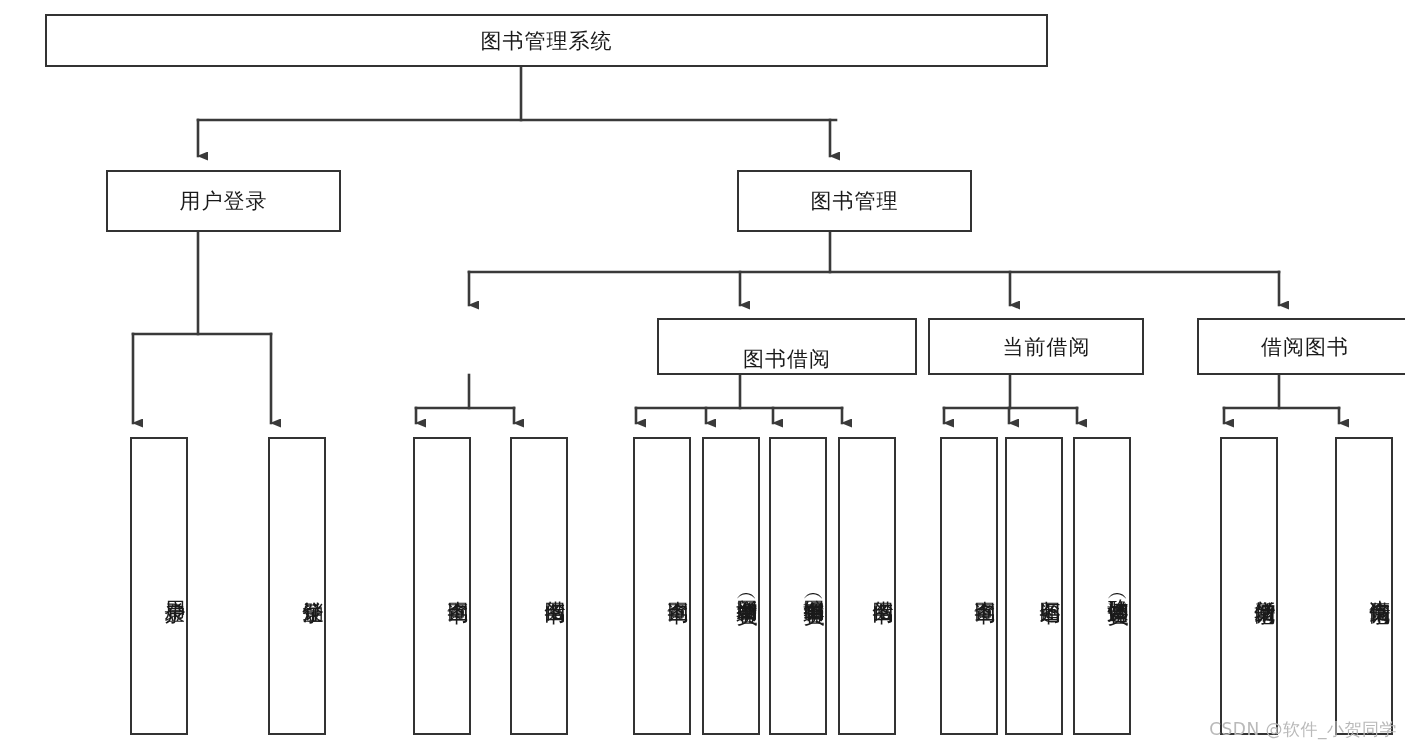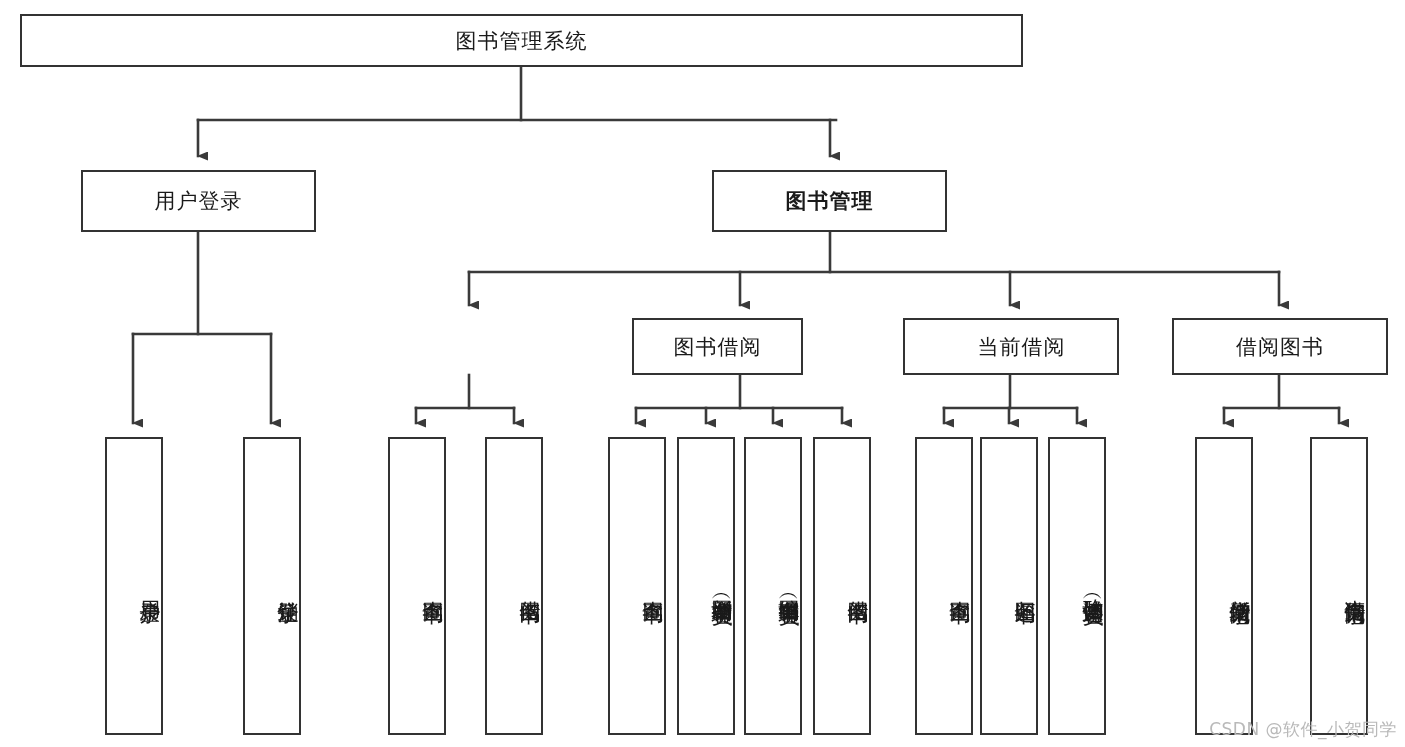--- a/index.html
+++ b/index.html
@@ -26,20 +26,21 @@
   }
   .node {
     position: absolute;
     box-sizing: border-box;
     border: 2px solid #333333;
     background: #ffffff;
     display: flex;
     align-items: center;
     justify-content: center;
     color: #1a1a1a;
+    margin-left: 25px;
   }
   .node.horiz {
     font-size: 21px;
     letter-spacing: 1px;
   }
   .node.vert {
     writing-mode: vertical-rl;
     text-orientation: upright;
     font-size: 21px;
     line-height: 1.12;
@@ -119,25 +120,25 @@
     </g>
   </svg>
 
   <div class="node horiz" style="left:20px; top:14px; width:1003px; height:53px;">
     <span class="node-label">图书管理系统</span>
   </div>
 
   <div class="node horiz" style="left:81px; top:170px; width:235px; height:62px;">
     <span class="node-label">用户登录</span>
   </div>
-  <div class="node horiz" style="left:712px; top:170px; width:235px; height:62px;font-weight:bold;">
+  <div class="node horiz" style="left:712px; top:170px; width:235px; height:62px;">
     <span class="node-label">图书管理</span>
   </div>
 
-  <div class="node horiz" style="left:632px; top:318px; width:171px; height:57px;">
+  <div class="node horiz" style="left:632px; top:318px; width:260px; height:57px;align-items:flex-end;">
     <span class="node-label">图书借阅</span>
   </div>
   <div class="node horiz" style="left:903px; top:318px; width:216px; height:57px;padding-left:21px;">
     <span class="node-label">当前借阅</span>
   </div>
   <div class="node horiz" style="left:1172px; top:318px; width:216px; height:57px;">
     <span class="node-label">借阅图书</span>
   </div>
 
   <div class="node vert" style="left:105px; top:437px; width:58px; height:298px;">

